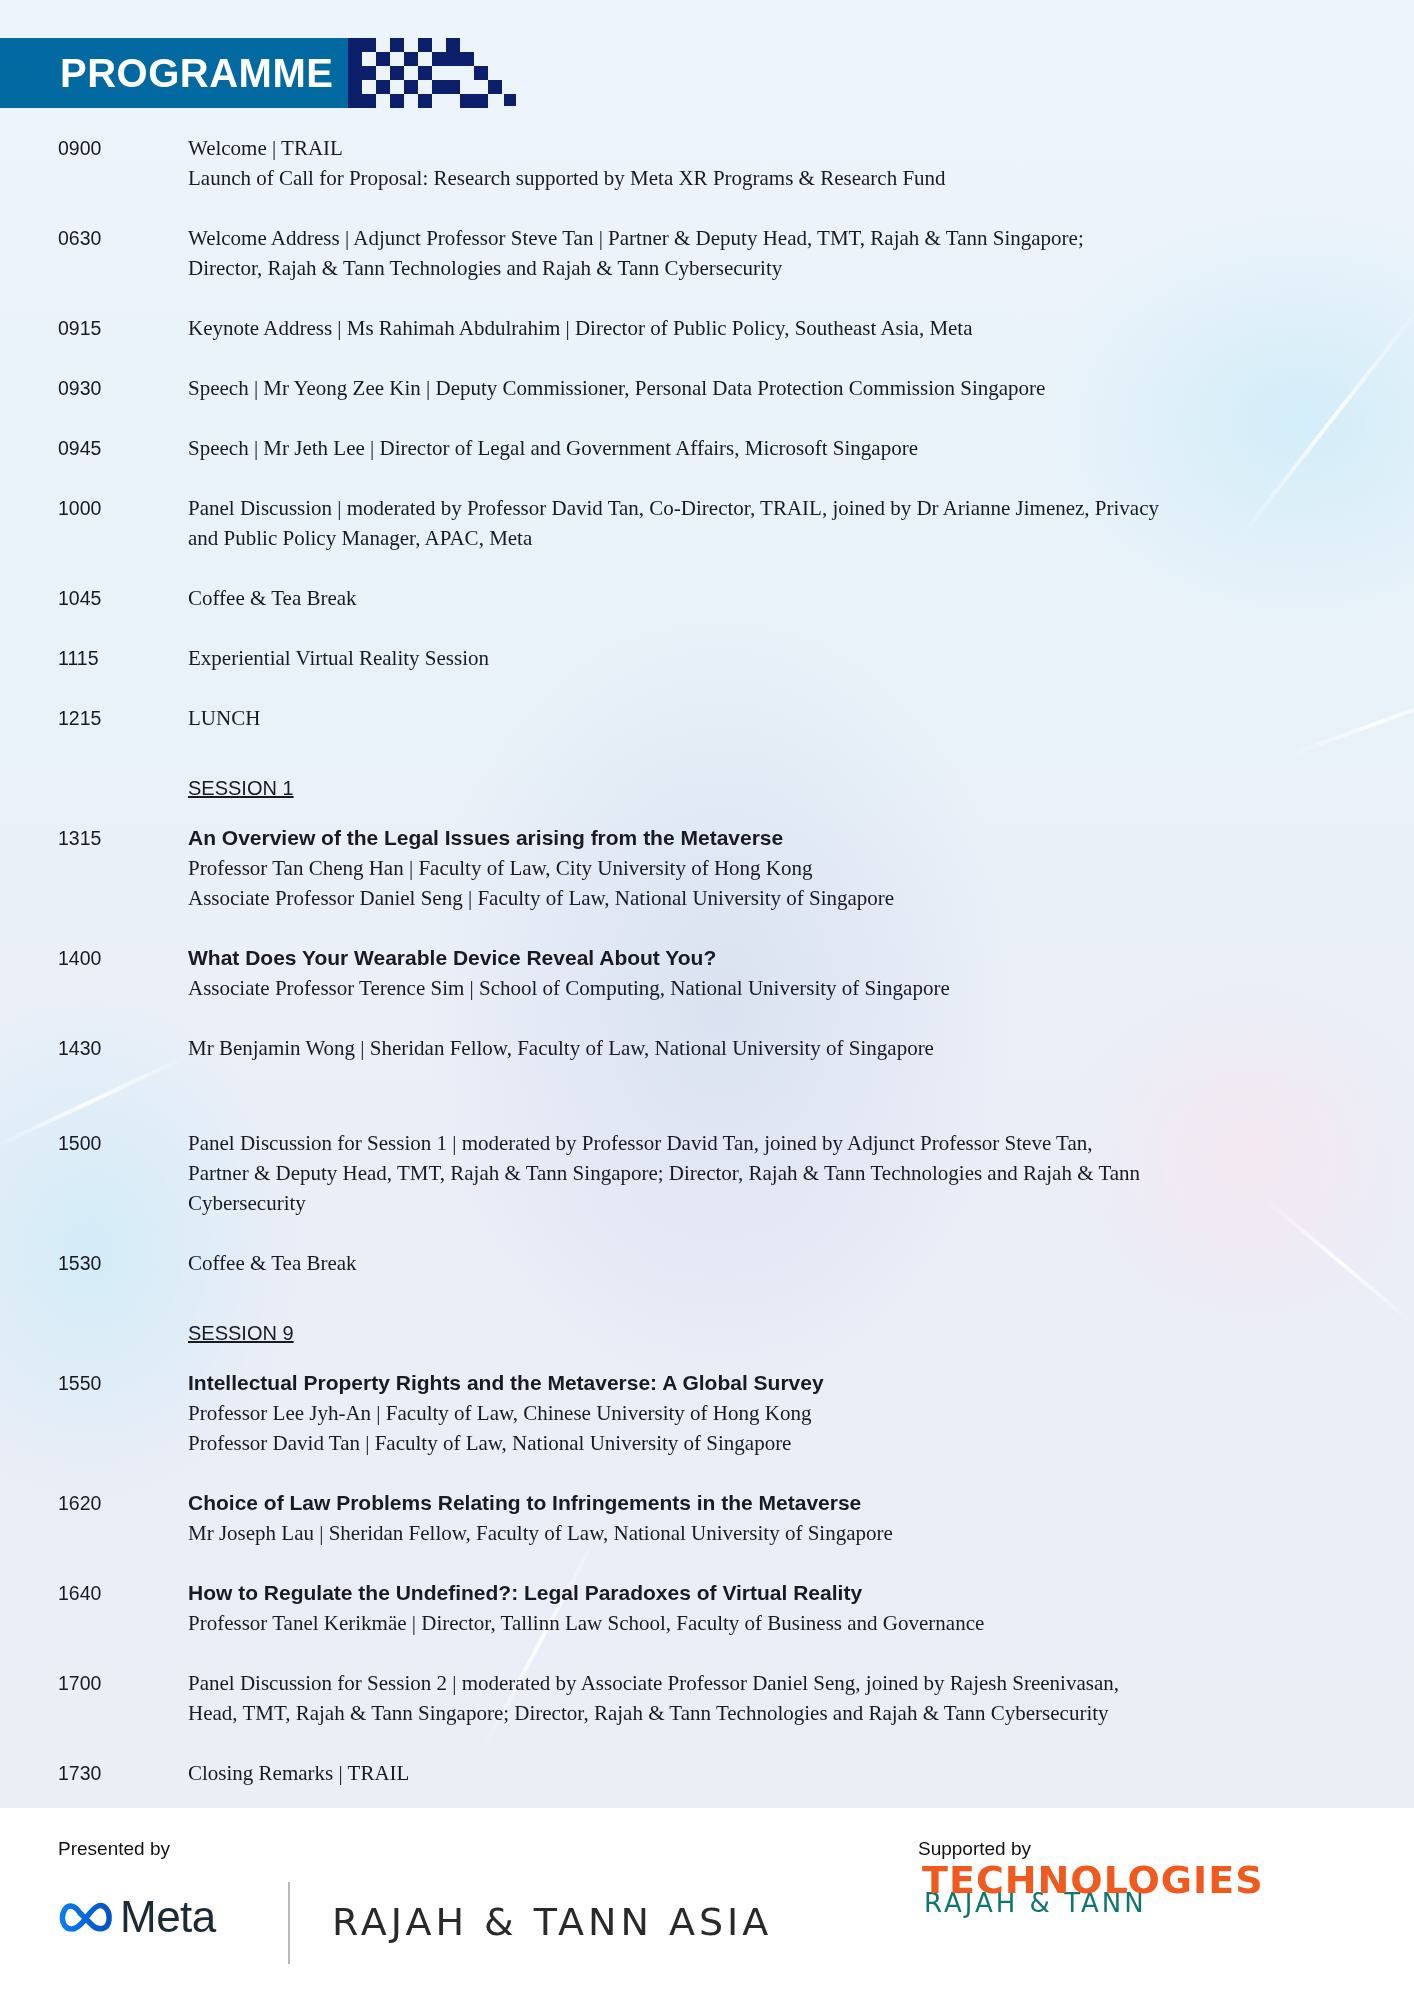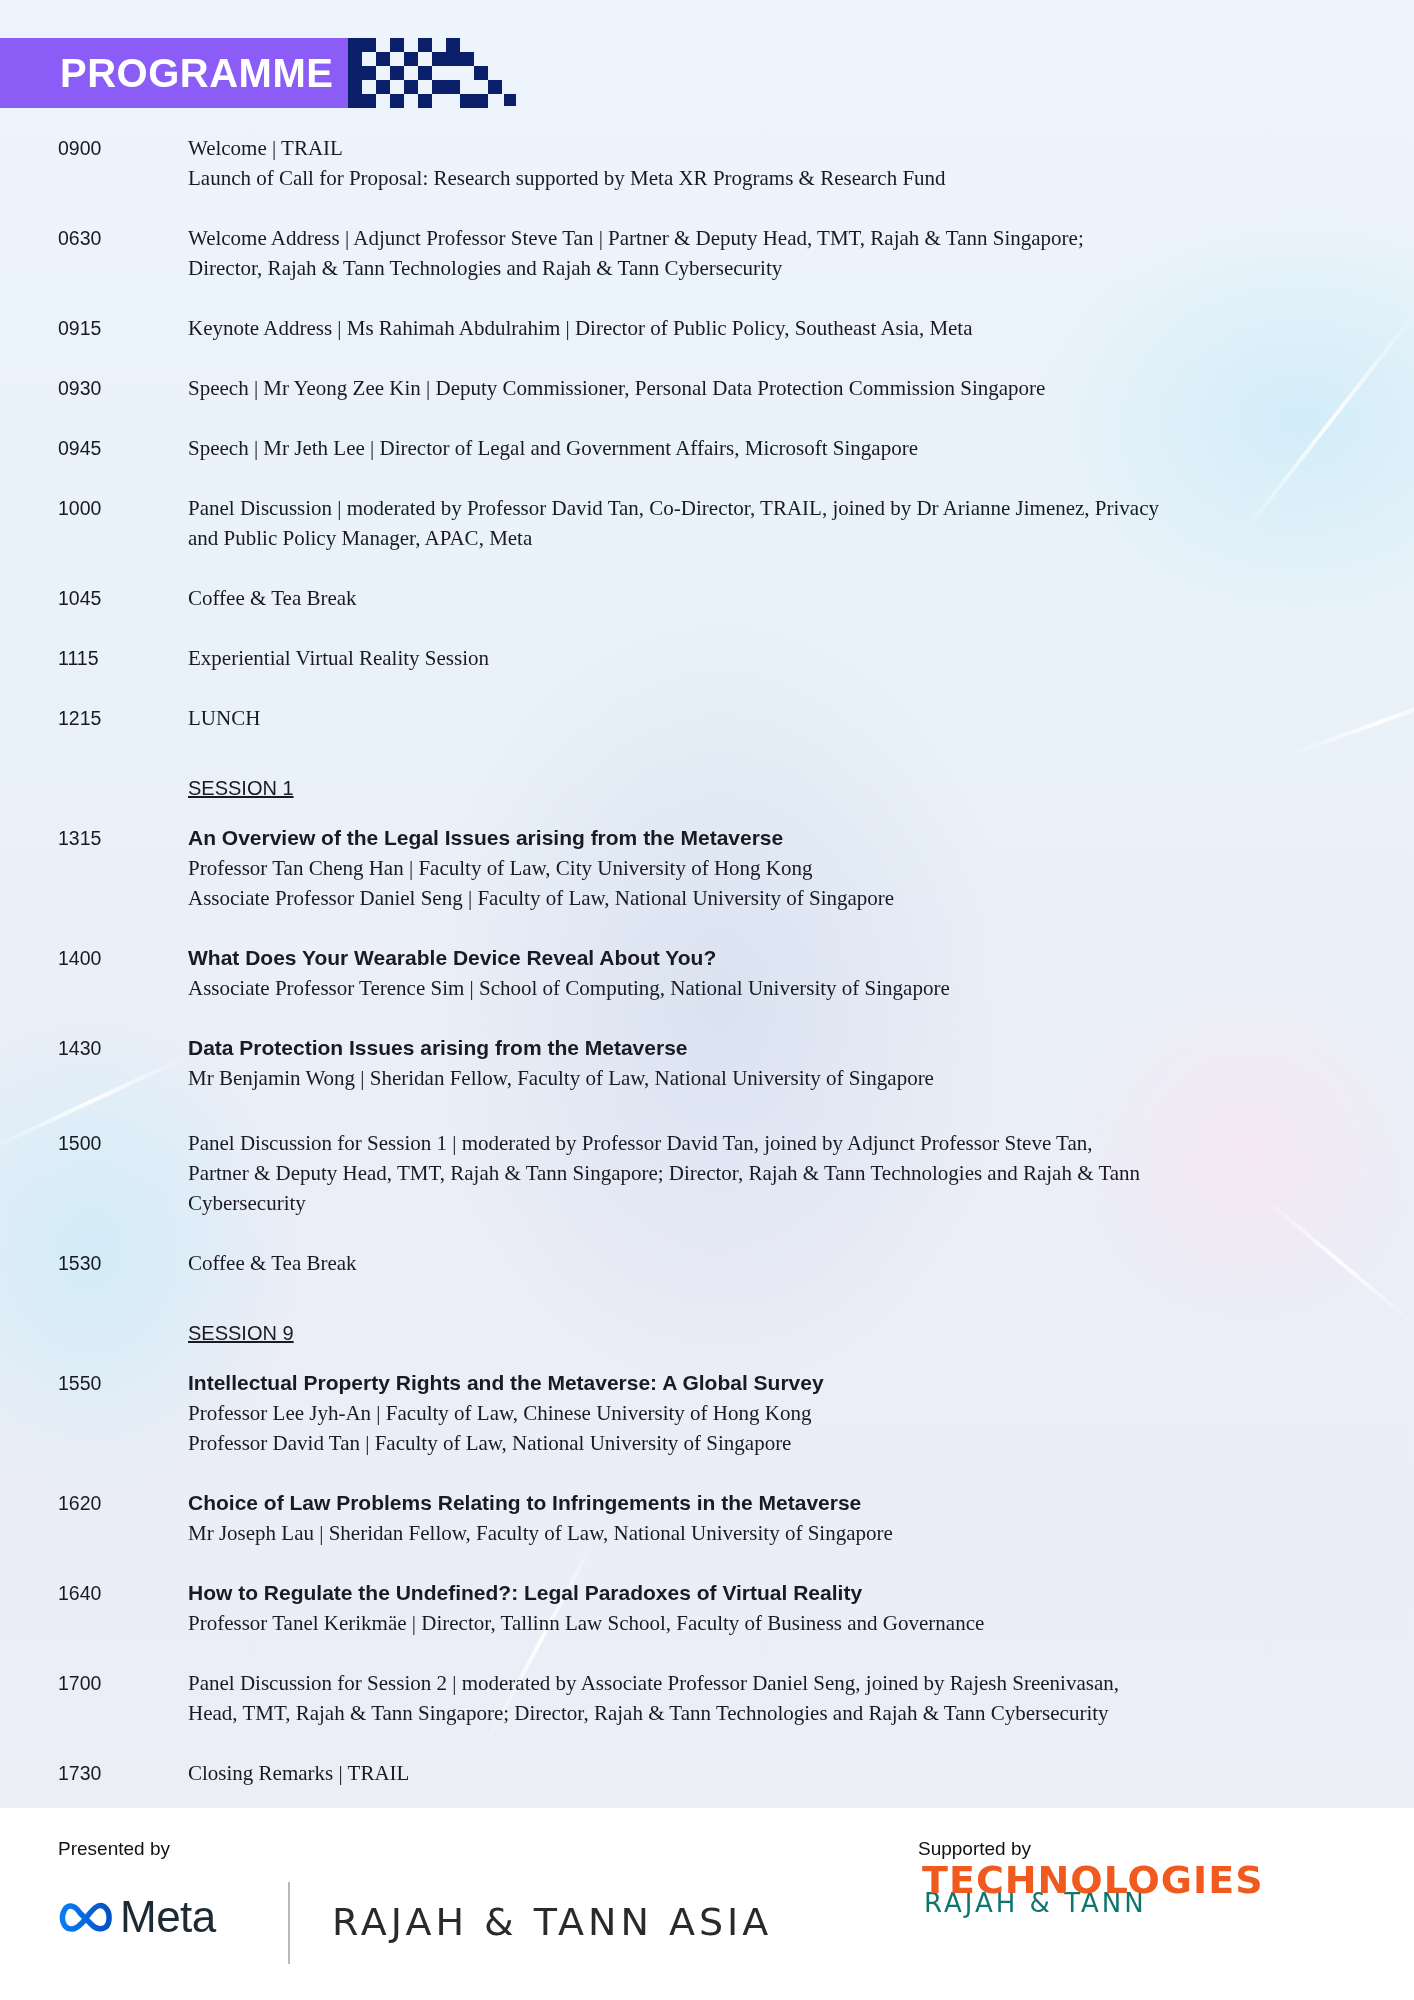--- a/index.html
+++ b/index.html
@@ -24,21 +24,21 @@
       position: absolute; height: 4px; border-radius: 2px;
       background: linear-gradient(90deg, rgba(255,255,255,0), rgba(255,255,255,0.9), rgba(255,255,255,0));
       z-index: 1;
     }
     .footer {
       position: absolute; left: 0; top: 1808px; width: 1414px; height: 192px;
       background: #ffffff; z-index: 2;
     }
     .banner {
       position: absolute; left: 0; top: 38px; height: 70px; width: 348px;
-      background: #8b5cf6; z-index: 3;
+      background: #0369a1; z-index: 3;
       display: flex; align-items: center; padding-left: 60px;
     }
     .banner-title {
       color: #ffffff; font-family: "Liberation Sans", sans-serif; font-weight: bold;
       font-size: 40px; letter-spacing: 0.5px;
     }
     .pixels { position: absolute; left: 348px; top: 38px; width: 170px; height: 70px; z-index: 3; }
     .content { position: absolute; left: 0; top: 0; width: 1414px; z-index: 4; }
     .row { position: absolute; left: 0; width: 1414px; }
     .time {
@@ -187,21 +187,20 @@
   <div class="row" style="top:943px;">
     <span class="time">1400</span>
     <div class="desc">
       <span class="title">What Does Your Wearable Device Reveal About You?</span>
       <span class="line">Associate Professor Terence Sim | School of Computing, National University of Singapore</span>
     </div>
   </div>
   <div class="row" style="top:1033px;">
     <span class="time">1430</span>
     <div class="desc">
-      <span class="title">Data Protection Issues arising from the Metaverse</span>
       <span class="line">Mr Benjamin Wong | Sheridan Fellow, Faculty of Law, National University of Singapore</span>
     </div>
   </div>
   <div class="row" style="top:1128px;">
     <span class="time">1500</span>
     <div class="desc">
       <span class="line">Panel Discussion for Session 1 | moderated by Professor David Tan, joined by Adjunct Professor Steve Tan,</span>
       <span class="line">Partner &amp; Deputy Head, TMT, Rajah &amp; Tann Singapore; Director, Rajah &amp; Tann Technologies and Rajah &amp; Tann</span>
       <span class="line">Cybersecurity</span>
     </div>

